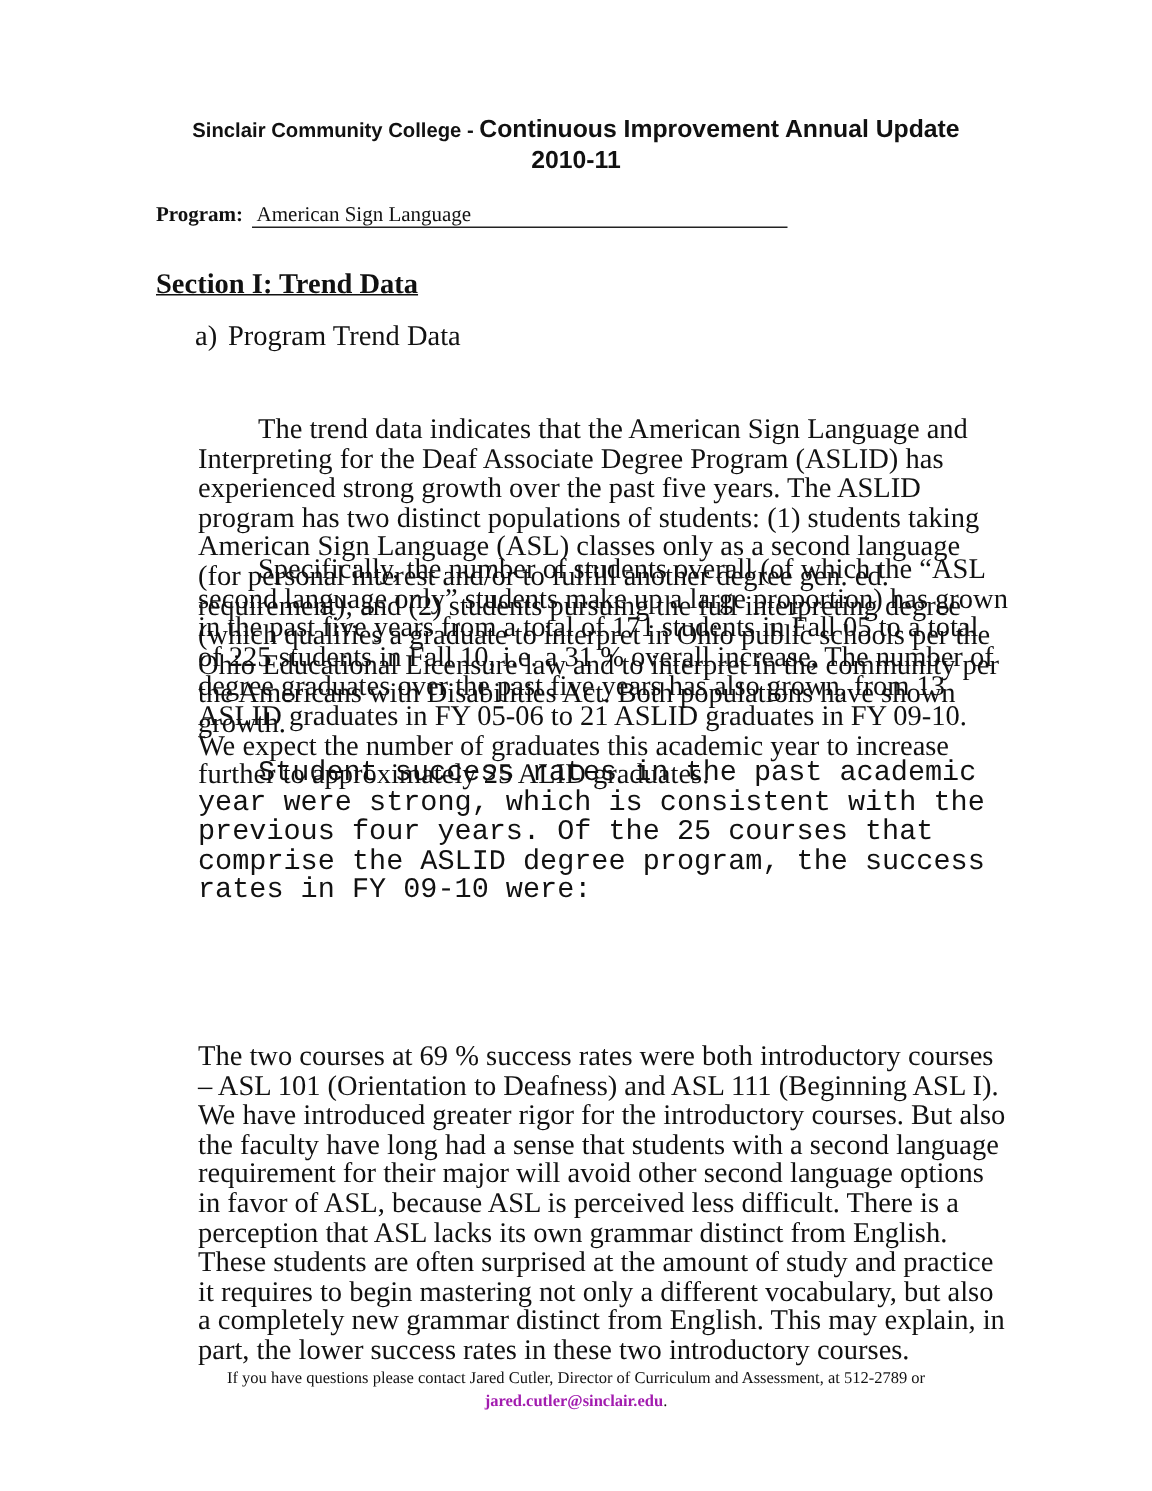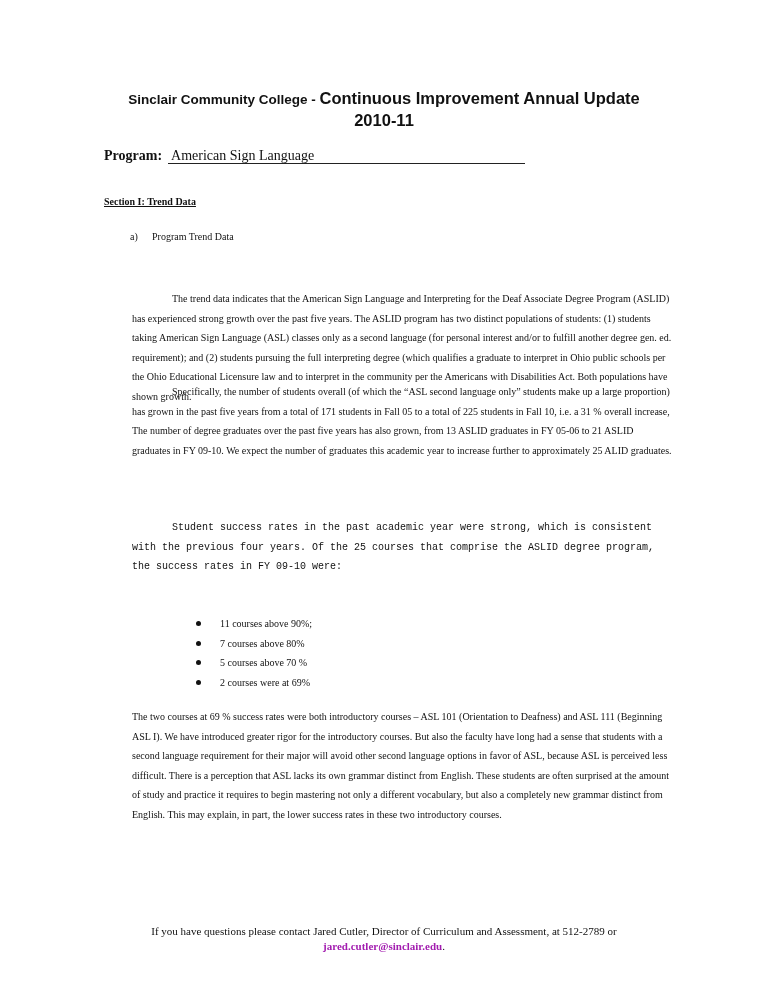--- a/index.html
+++ b/index.html
@@ -1,28 +1,28 @@
 <!DOCTYPE html>
 <html><head>
 <meta charset="utf-8">
 <style>
   html, body { margin: 0; padding: 0; background: #ffffff; }
   body { width: 768px; height: 994px; position: relative; overflow: hidden; color: #111; }
-  .page { position: absolute; left: 0; top: 12px; width: 768px; height: 708px; }
+  .page { position: absolute; left: 0; top: 0; width: 768px; height: 708px; }
 
   .title-block { position: absolute; left: 0; top: 76px; width: 768px; text-align: center; font-family: "Liberation Sans", sans-serif; font-weight: bold; }
   .title-line1 { font-size: 16.5px; line-height: 20px; white-space: nowrap; }
   .title-small { font-size: 13.5px; }
   .title-line2 { font-size: 16.5px; line-height: 20px; }
 
   .program-row { position: absolute; left: 104px; top: 135px; font-family: Liberation Serif, serif; font-size: 14px; line-height: 18px; white-space: nowrap; }
   .program-label { font-weight: bold; }
   .program-value { display: inline-block; width: 354px; border-bottom: 1.5px solid #222; margin-left: 6px; padding-left: 3px; line-height: 15px; }
 
-  .serif { font-family: "Liberation Serif", serif; font-size: 10px; line-height: 19.6px; }
+  .serif { font-family: "Liberation Serif", serif; font-size: 19px; line-height: 19.6px; }
 
   .section-heading { position: absolute; left: 104px; top: 180px; font-weight: bold; text-decoration: underline; }
   .subsection-heading { position: absolute; left: 130px; top: 215px; font-weight: normal; }
   .subsection-heading .marker { display: inline-block; width: 22px; }
 
   .para { position: absolute; left: 132px; width: 540px; text-align: left; }
   .para .indent { display: inline-block; width: 40px; }
   .p1 { top: 253px; margin-top: 24px; }
   .p2 { top: 370px; }
   .p3 { top: 506px; font-family: Liberation Mono, monospace; }
@@ -61,26 +61,20 @@
   </div>
 
   <div class="para p2 serif">
     <span class="indent"></span><span>Specifically, the number of students overall (of which the “ASL second language only” students make up a large proportion) has grown in the past five years from a total of 171 students in Fall 05 to a total of 225 students in Fall 10, i.e. a 31 % overall increase, The number of degree graduates over the past five years has also grown, from 13 ASLID graduates in FY 05-06 to 21 ASLID graduates in FY 09-10.  We expect the number of graduates this academic year to increase further to approximately 25 ALID graduates.</span>
   </div>
 
   <div class="para p3 serif">
     <span class="indent"></span><span>Student success rates in the past academic year were strong, which is consistent with the previous four years.  Of the 25 courses that comprise the ASLID degree program, the success rates in FY 09-10 were:</span>
   </div>
 
-  <ul class="bullets serif">
-    <li><span class="dot"></span><span>11 courses above 90%;</span></li>
-    <li><span class="dot"></span><span>7 courses above 80%</span></li>
-    <li><span class="dot"></span><span>5 courses above 70 %</span></li>
-    <li><span class="dot"></span><span>2 courses were at 69%</span></li>
-  </ul>
 
   <div class="para p4 serif">The two courses at 69 % success rates were both introductory courses – ASL 101 (Orientation to Deafness) and ASL 111 (Beginning ASL I).  We have introduced greater rigor for the introductory courses.  But also the faculty have long had a sense that students with a second language requirement for their major will avoid other second language options in favor of ASL, because ASL is perceived less difficult.  There is a perception that ASL lacks its own grammar distinct from English.  These students are often surprised at the amount of study and practice it requires to begin mastering not only a different vocabulary, but also a completely new grammar distinct from English.  This may explain, in part, the lower success rates in these two introductory courses.</div>
 
   <div class="footer">
     <div>If you have questions please contact Jared Cutler, Director of Curriculum and Assessment, at 512-2789 or</div>
     <div><a class="footer-link">jared.cutler@sinclair.edu</a><span>.</span></div>
   </div>
 
 </div>
 

